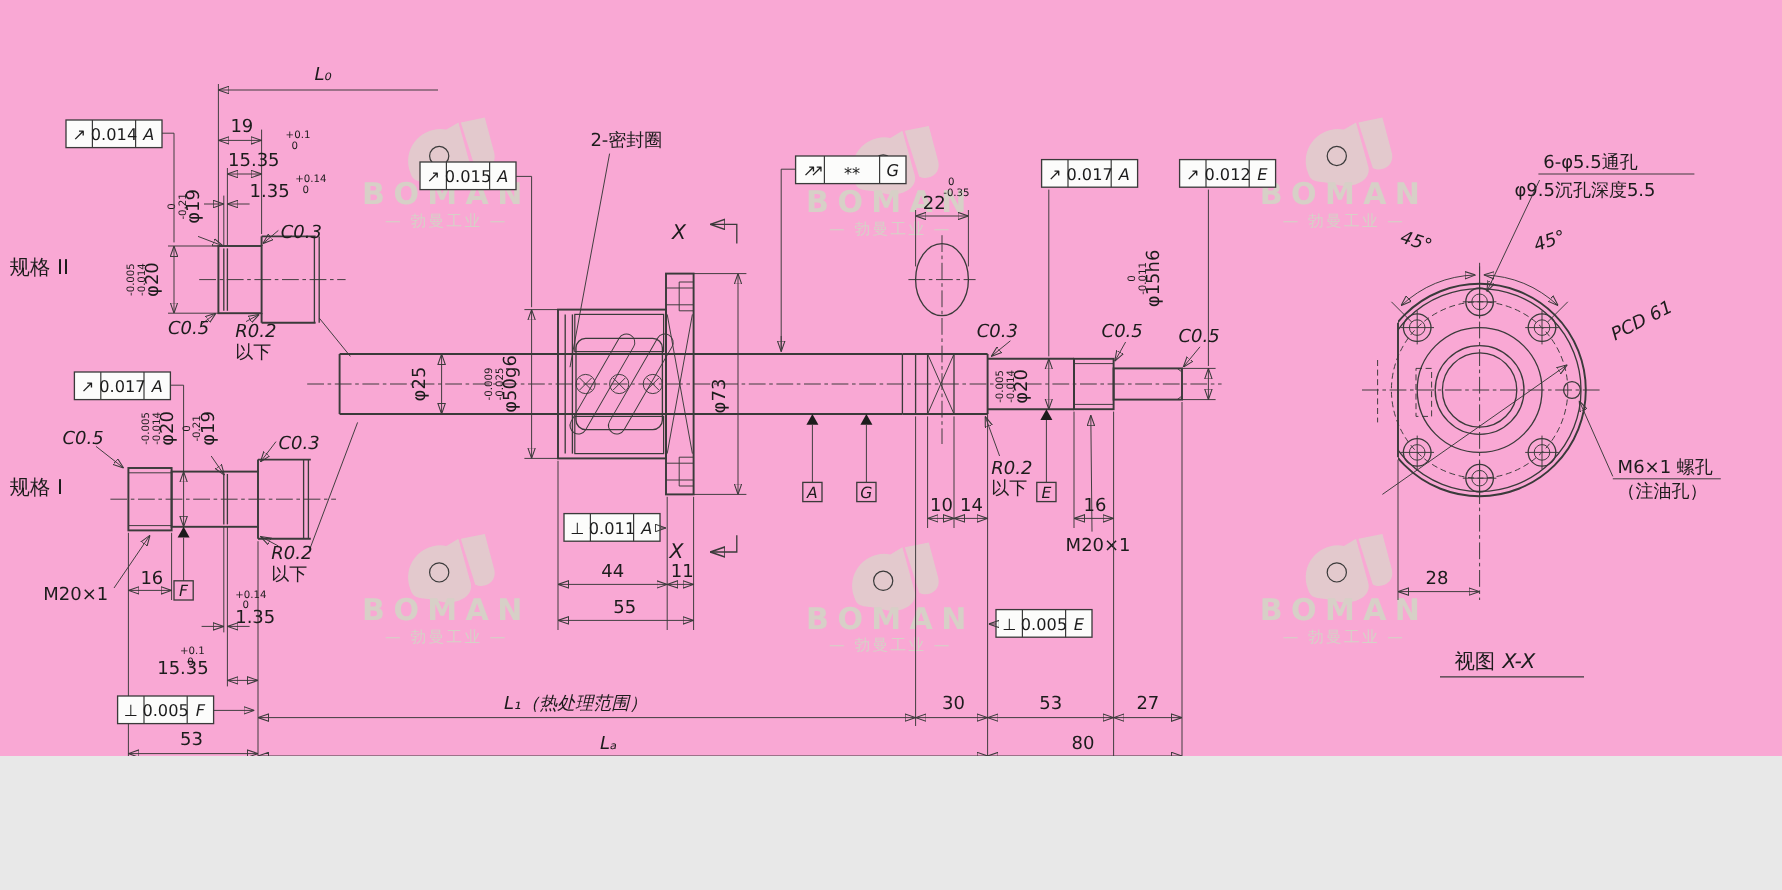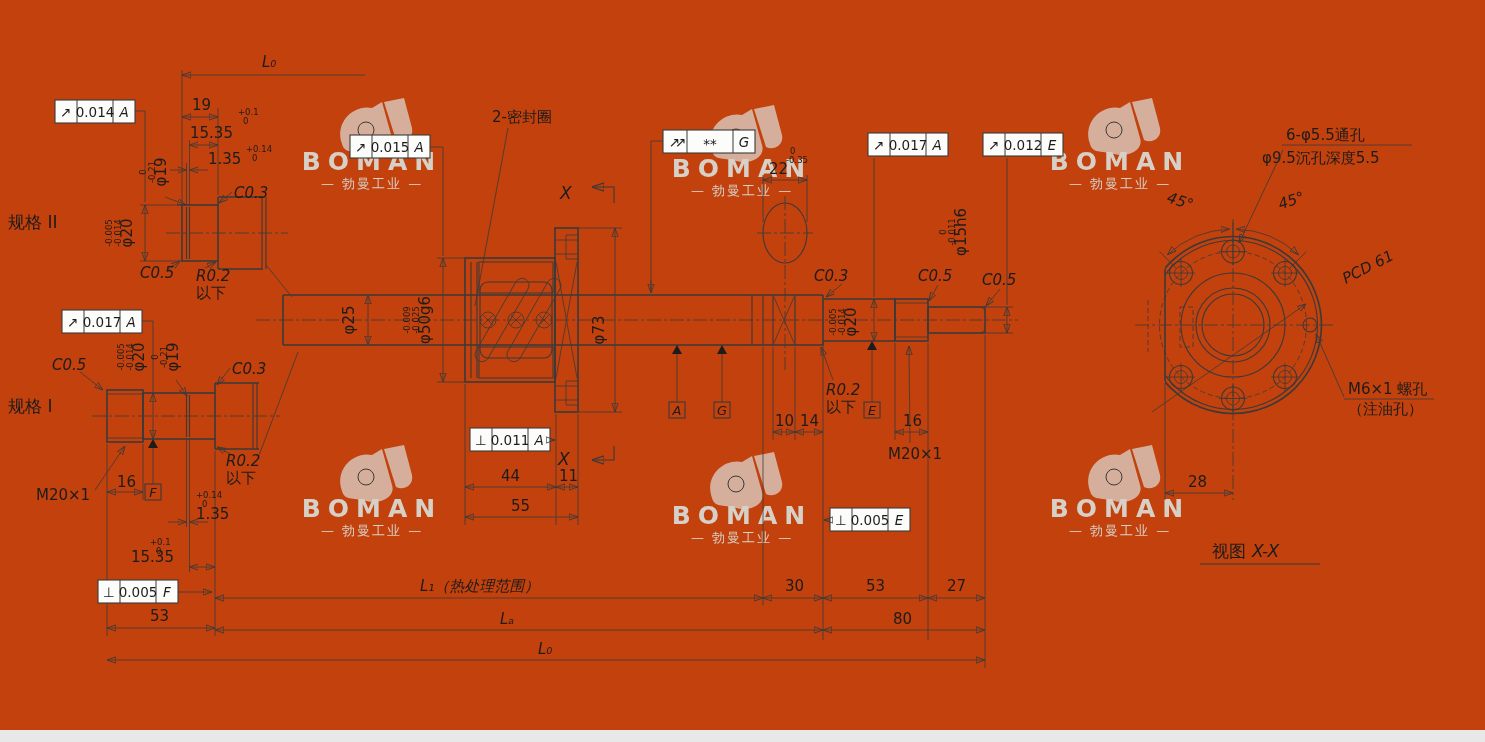--- a/index.html
+++ b/index.html
@@ -1,16 +1,16 @@
 <!DOCTYPE html>
 <html><head>
 <meta charset="utf-8">
 <style>
   html,body{margin:0;padding:0;background:#e8e8e8;}
-  #stage{position:relative;width:1485px;height:730px;background:#c2410c;overflow:hidden;
+  #stage{position:relative;width:1485px;height:630px;background:#f9a8d4;overflow:hidden;
          font-family:"DejaVu Sans","Liberation Sans",sans-serif;}
   svg{position:absolute;left:0;top:0;}
   svg line,svg path,svg rect,svg circle,svg ellipse,svg polyline{stroke:#3a3a3a;fill:none;}
   .w{stroke-width:1.6;} .n{stroke-width:1.1;} .t{stroke-width:0.8;}
   .cl{stroke-width:0.8;stroke-dasharray:14 3 3 3;}
   .hd{stroke-width:0.8;stroke-dasharray:5 3;}
   svg text{stroke:none;fill:#1c1c1c;font-family:"DejaVu Sans","Liberation Sans",sans-serif;}
   .dim{font-size:15px;} .sm{font-size:8.5px;} .cjk{font-size:15px;} .big{font-size:17px;}
   .it{font-style:italic;} .dt{font-size:13px;font-style:italic;}
   .fcf rect{stroke-width:1.1;fill:#fcfcfb;} .fcf text{font-size:13.5px;}

